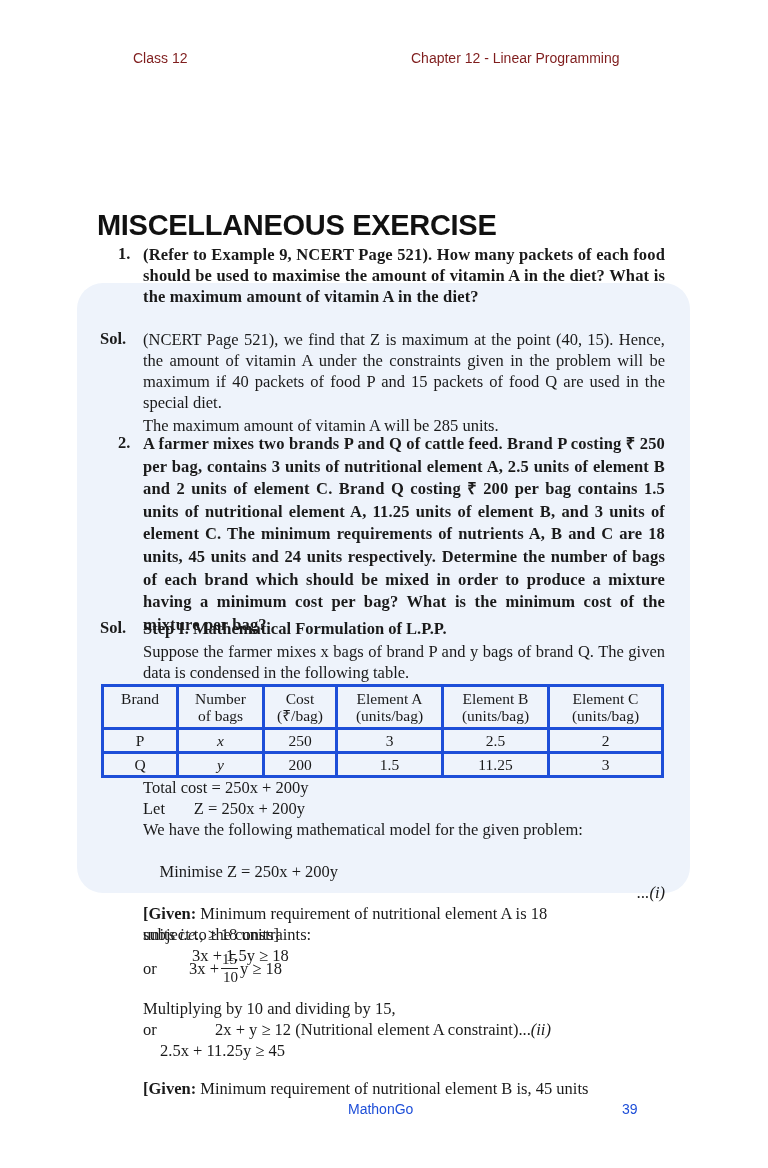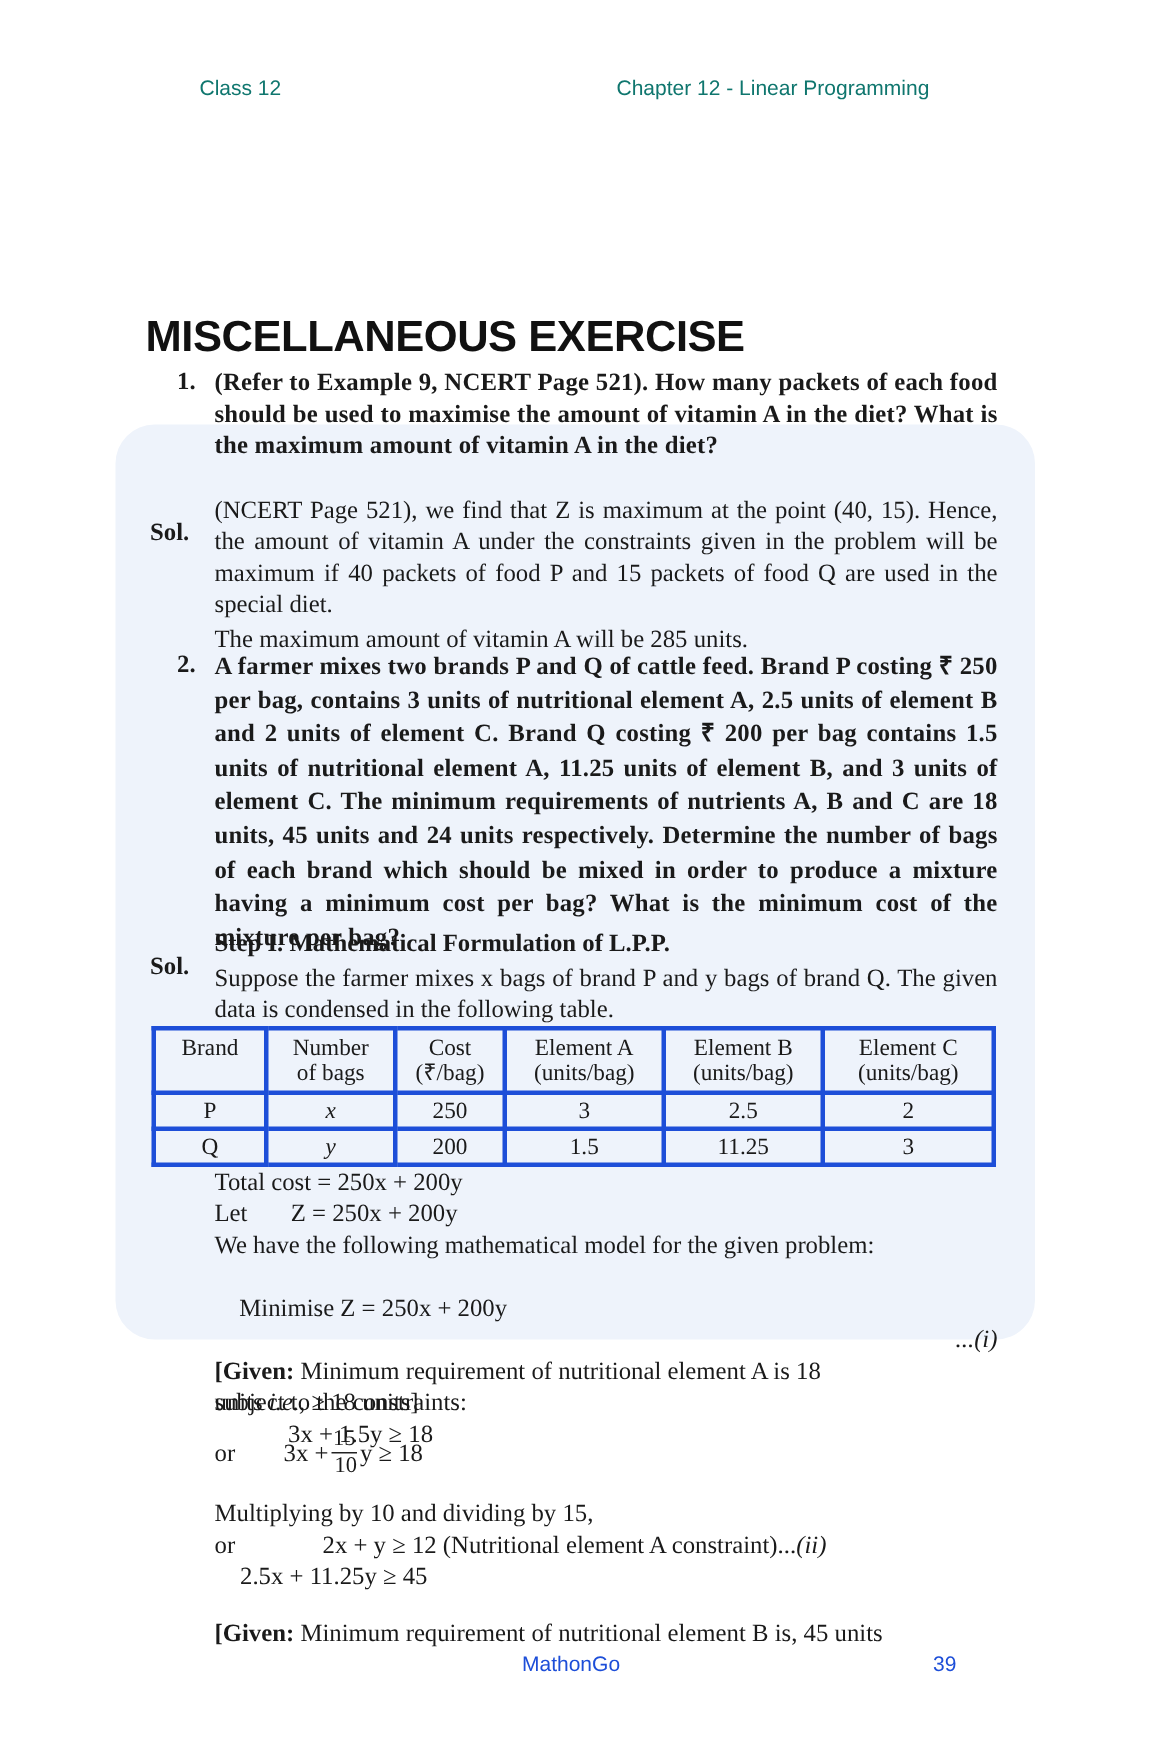--- a/index.html
+++ b/index.html
@@ -5,34 +5,34 @@
   html, body { margin: 0; padding: 0; }
   body {
     width: 768px; height: 1168px; position: relative; overflow: hidden;
     background: #ffffff; color: #1a1a1a;
     font-family: "Liberation Serif", serif;
   }
   .watermark {
     position: absolute; left: 77px; top: 283px; width: 613px; height: 610px;
     background: #eef3fb; border-radius: 26px; z-index: 0;
   }
-  .hdr { position: absolute; top: 50px; font-family: "Liberation Sans", sans-serif; font-size: 14px; color: #0f766e; z-index: 1; }
+  .hdr { position: absolute; top: 50px; font-family: "Liberation Sans", sans-serif; font-size: 14px; color: #7f1d1d; z-index: 1; }
   .hdr.left { left: 133px; }
   .hdr.right { left: 411px; }
   .ftr { position: absolute; top: 1101px; font-family: "Liberation Sans", sans-serif; font-size: 14px; color: #1d4ed8; z-index: 1; }
   .ftr.mid { left: 348px; }
   .ftr.pg { left: 622px; }
 
   .title {
     position: absolute; left: 97px; top: 209px; z-index: 1;
     font-family: "Liberation Sans", sans-serif; font-weight: bold; font-size: 29px;
     letter-spacing: -0.3px; color: #111;
   }
   .block { position: absolute; left: 0; z-index: 1; width: 768px; }
-  .label { position: absolute; left: 100px; font-weight: bold; font-size: 16.5px; margin-top: 16px; }
+  .label { position: absolute; left: 100px; font-weight: bold; font-size: 16.5px; }
   .num { position: absolute; left: 118px; font-weight: bold; font-size: 16.5px; }
   .txt {
     margin-left: 143px; width: 522px; font-size: 16.5px; line-height: 21px;
     text-align: justify;
   }
   .txt.b { font-weight: bold; letter-spacing: 0.15px; }
   .line { margin-left: 143px; font-size: 16.5px; line-height: 21px; white-space: pre; }
   .i { font-style: italic; }
 
   table.data {

